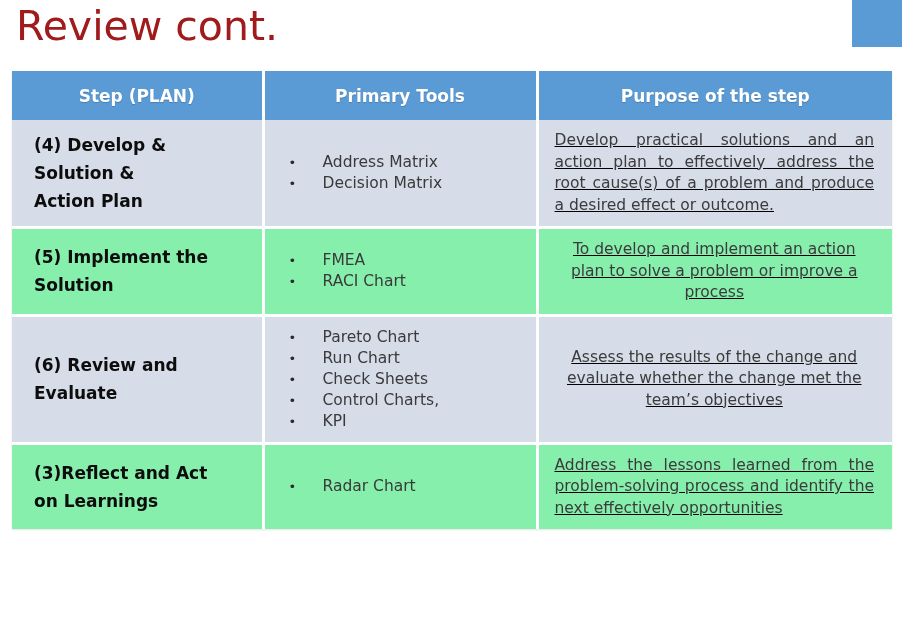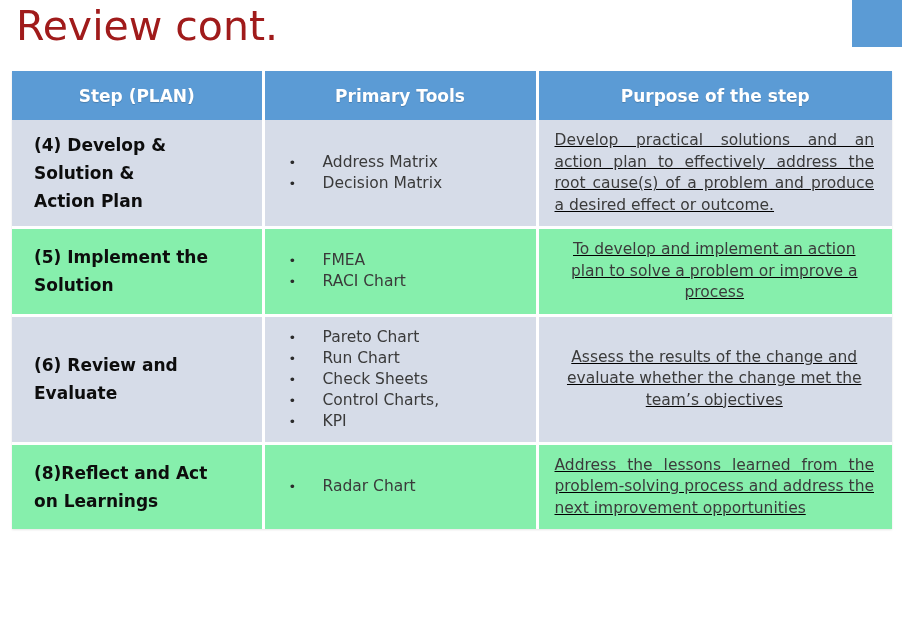--- a/index.html
+++ b/index.html
@@ -219,29 +219,29 @@
               <span class="tool-text">KPI</span>
             </li>
           </ul>
         </td>
         <td class="purpose-cell">
           <div class="purpose-text no-justify">Assess the results of the change and evaluate whether the change met the team’s objectives</div>
         </td>
       </tr>
       <tr class="shade-b">
         <td class="step-cell">
-          <div class="step-name">(8)Reflect and Act
+          <div class="step-name">(3)Reflect and Act
      on Learnings</div>
         </td>
         <td class="tools-cell">
           <ul class="tool-list">
             <li>
               <span class="bullet">•</span>
               <span class="tool-text">Radar Chart</span>
             </li>
           </ul>
         </td>
         <td class="purpose-cell">
-          <div class="purpose-text">Address the lessons learned from the problem-solving process and address the next improvement opportunities</div>
+          <div class="purpose-text">Address the lessons learned from the problem-solving process and identify the next effectively opportunities</div>
         </td>
       </tr>
     </tbody>
 </table>
 
 </body></html>

